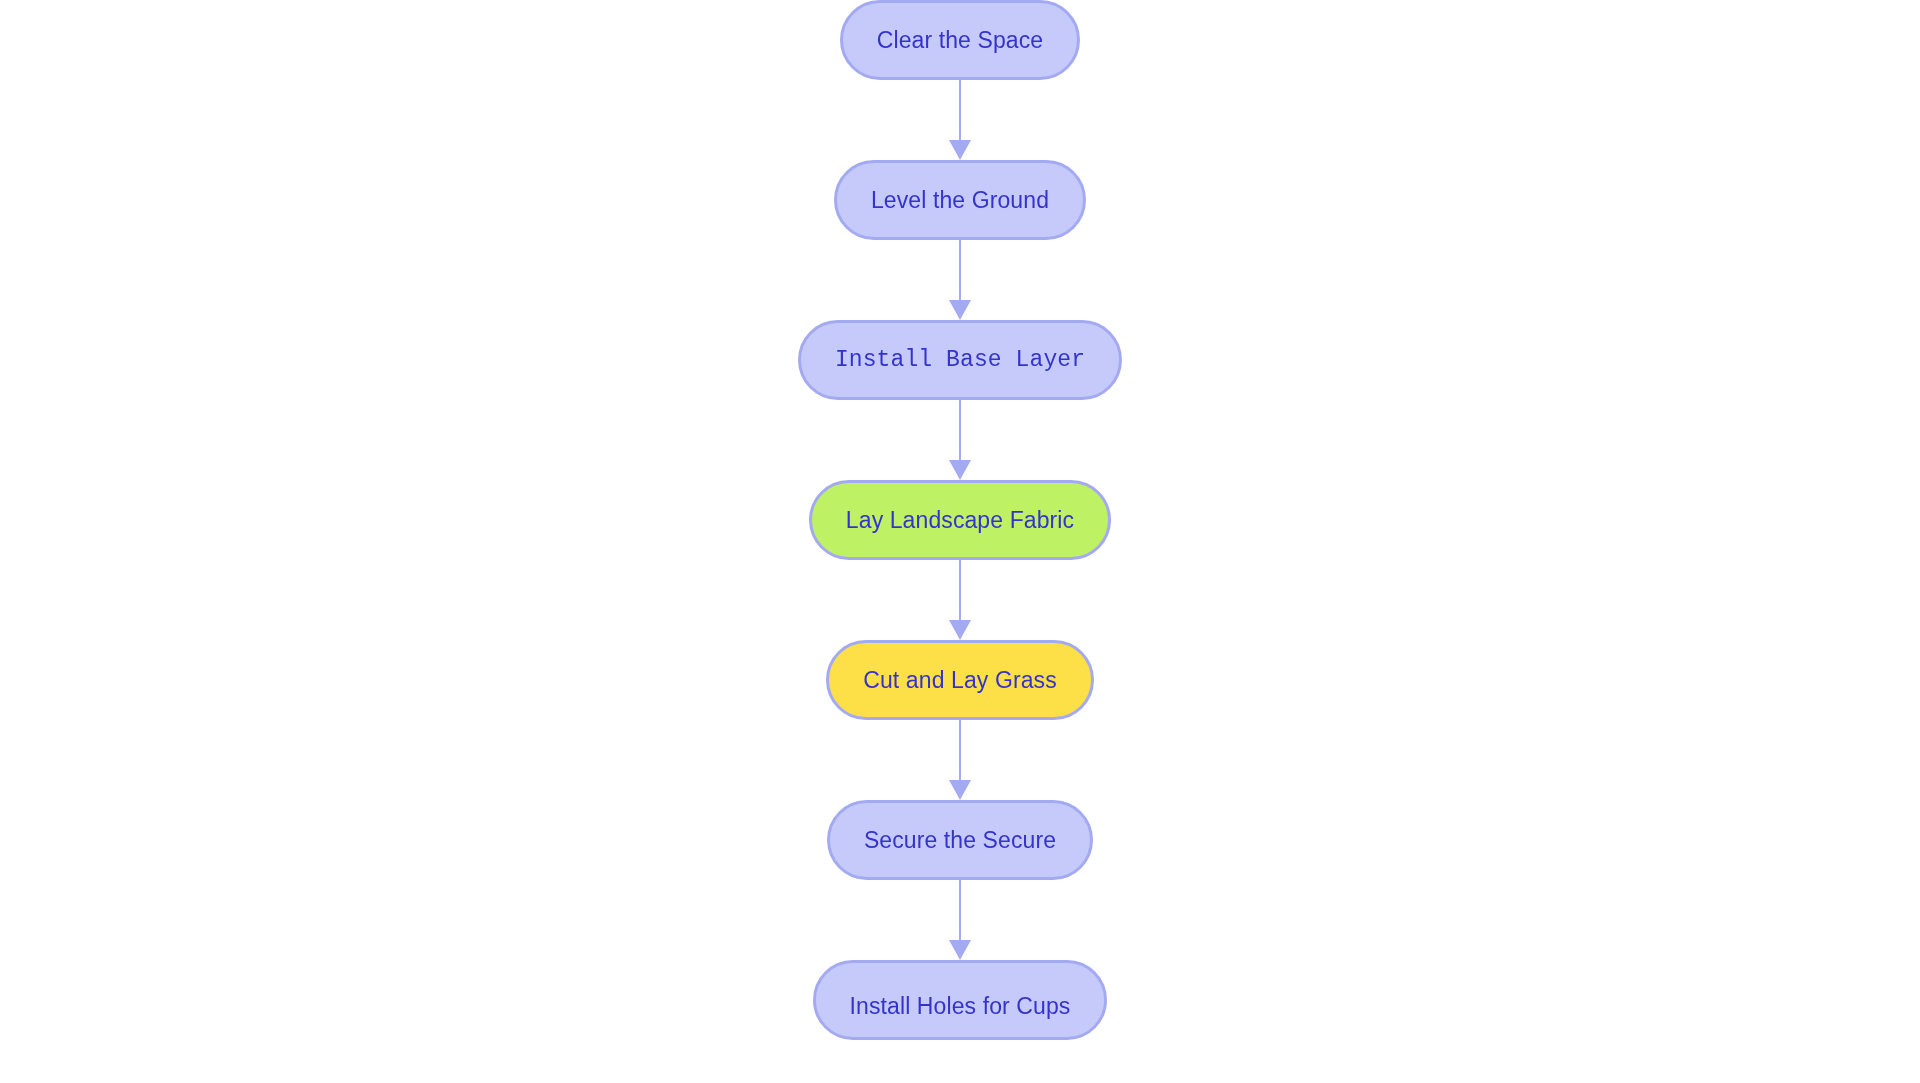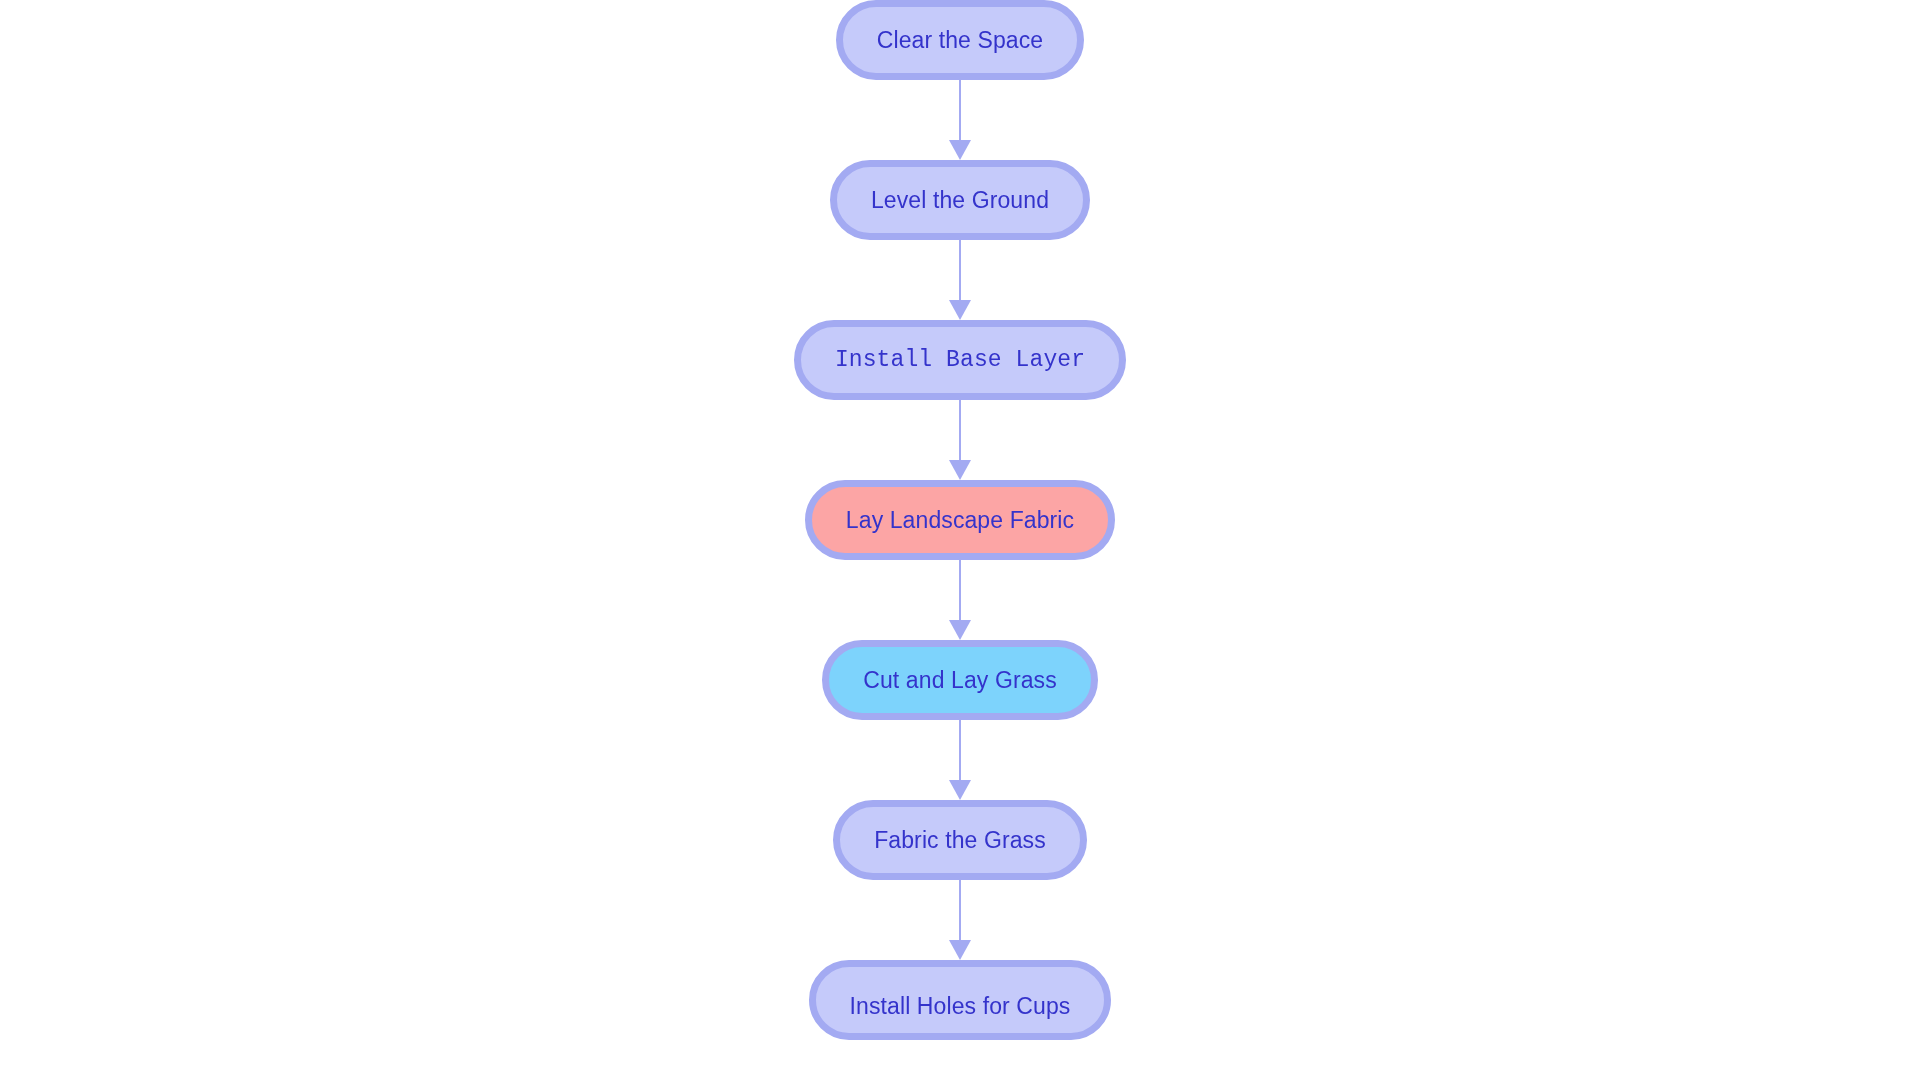--- a/index.html
+++ b/index.html
@@ -31,21 +31,21 @@
     flex-direction: column;
     align-items: center;
     justify-content: flex-start;
   }
 
   .node {
     box-sizing: border-box;
     height: 80px;
     border-radius: 40px;
     background: #c5cafa;
-    border: 7px solid #d946ef;
+    border: 3px solid #d946ef;
     display: flex;
     align-items: center;
     justify-content: center;
     padding: 0 34px;
     flex: 0 0 auto;
   }
 
   .node-label {
     color: #3433cb;
     font-size: 23px;
@@ -111,40 +111,40 @@
 
     <div class="node" style="background: rgb(197, 202, 250); border-color: rgb(163, 170, 242);">
       <span class="node-label" style="color: rgb(52, 51, 203); font-family: Liberation Mono, monospace;">Install Base Layer</span>
     </div>
 
     <div class="connector">
       <div class="connector-line" style="background: rgb(163, 170, 242);"></div>
       <div class="connector-arrowhead" style="border-top-color: rgb(163, 170, 242);"></div>
     </div>
 
-    <div class="node" style="background: #fca5a5; border-color: rgb(163, 170, 242);">
+    <div class="node" style="background: #bef264; border-color: rgb(163, 170, 242);">
       <span class="node-label" style="color: rgb(52, 51, 203);">Lay Landscape Fabric</span>
     </div>
 
     <div class="connector">
       <div class="connector-line" style="background: rgb(163, 170, 242);"></div>
       <div class="connector-arrowhead" style="border-top-color: rgb(163, 170, 242);"></div>
     </div>
 
-    <div class="node" style="background: #7dd3fc; border-color: rgb(163, 170, 242);">
+    <div class="node" style="background: #fde047; border-color: rgb(163, 170, 242);">
       <span class="node-label" style="color: rgb(52, 51, 203);">Cut and Lay Grass</span>
     </div>
 
     <div class="connector">
       <div class="connector-line" style="background: rgb(163, 170, 242);"></div>
       <div class="connector-arrowhead" style="border-top-color: rgb(163, 170, 242);"></div>
     </div>
 
     <div class="node" style="background: rgb(197, 202, 250); border-color: rgb(163, 170, 242);">
-      <span class="node-label" style="color: rgb(52, 51, 203);">Fabric the Grass</span>
+      <span class="node-label" style="color: rgb(52, 51, 203);">Secure the Secure</span>
     </div>
 
     <div class="connector">
       <div class="connector-line" style="background: rgb(163, 170, 242);"></div>
       <div class="connector-arrowhead" style="border-top-color: rgb(163, 170, 242);"></div>
     </div>
 
     <div class="node" style="background: rgb(197, 202, 250); border-color: rgb(163, 170, 242);">
       <span class="node-label" style="color: rgb(52, 51, 203); margin-top: 12px;">Install Holes for Cups</span>
     </div>

